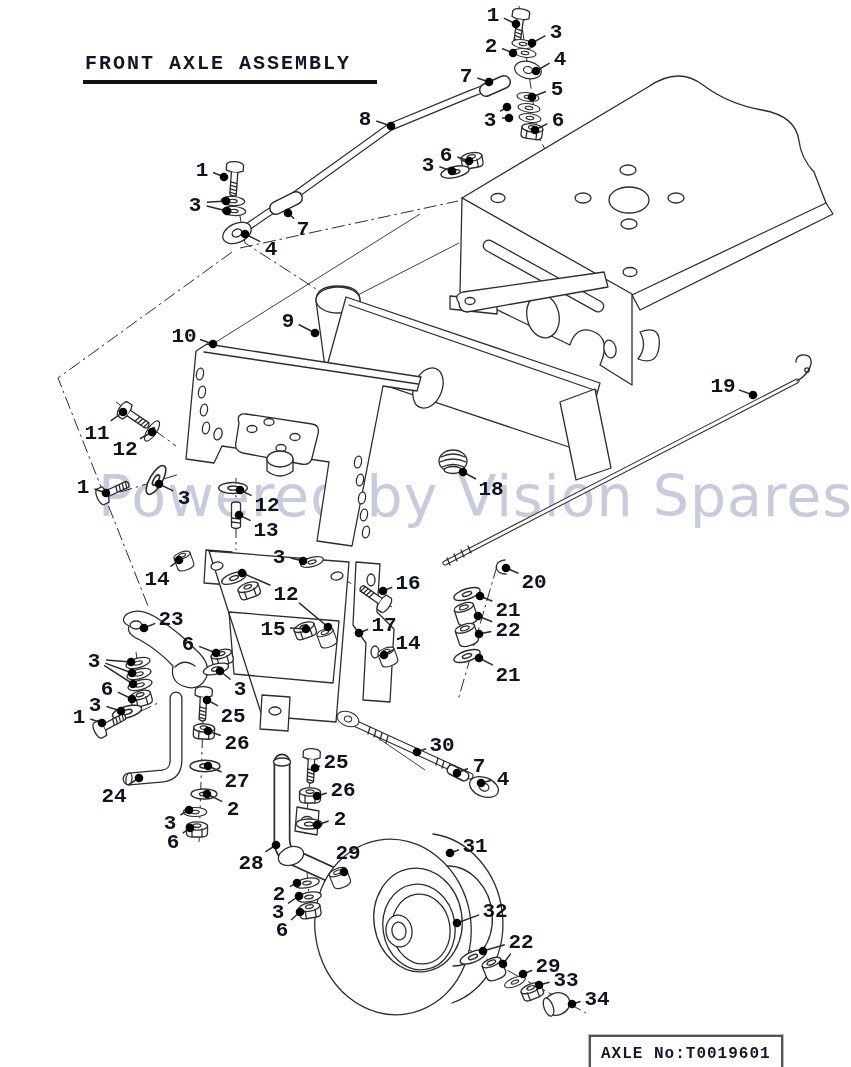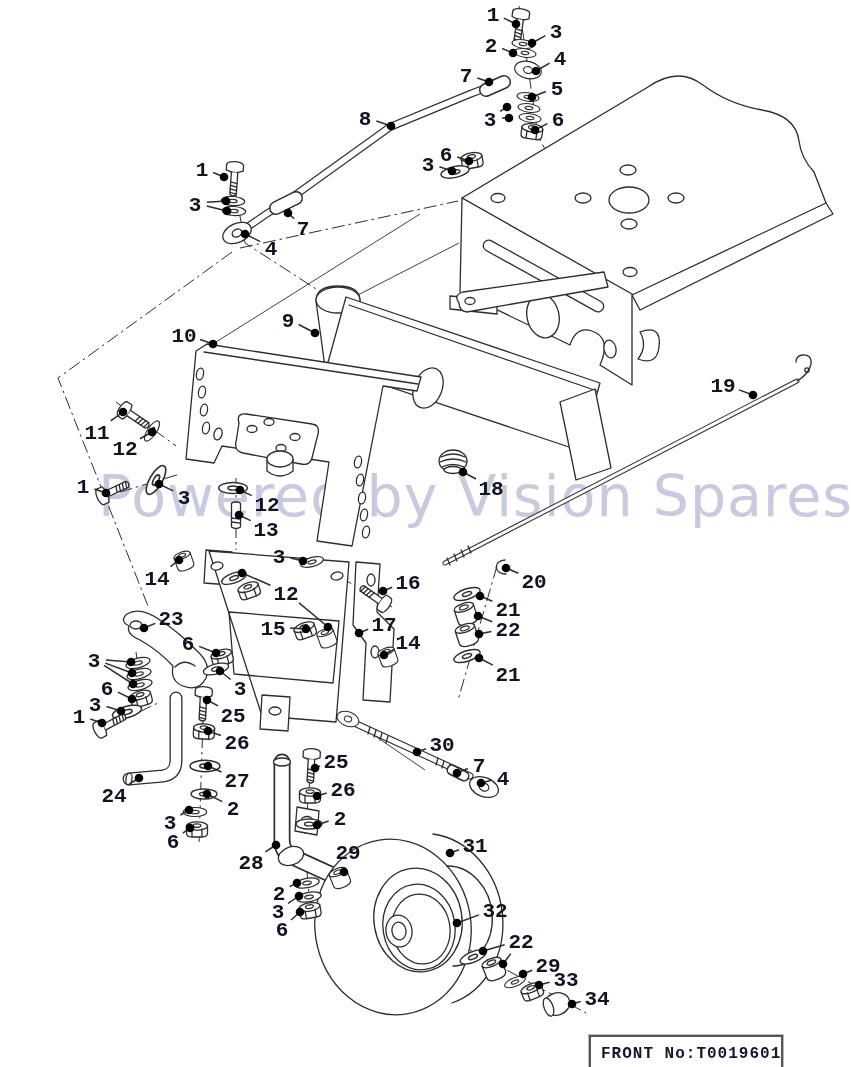--- a/index.html
+++ b/index.html
@@ -647,17 +647,18 @@
           <text x="566" y="985.5" text-anchor="middle" fill="#101322" style="font-family:&quot;Liberation Mono&quot;,&quot;DejaVu Sans Mono&quot;,monospace;font-size:21px;font-weight:bold;">33</text>
         </g>
         <g>
           <line x1="580.6296116648589" y1="1001.5837087338396" x2="572" y2="1004" stroke="#2d2d2d" stroke-width="1.5"></line>
           <circle cx="572" cy="1004" r="4.3" fill="#000000"></circle>
           <text x="597" y="1004.5" text-anchor="middle" fill="#101322" style="font-family:&quot;Liberation Mono&quot;,&quot;DejaVu Sans Mono&quot;,monospace;font-size:21px;font-weight:bold;">34</text>
         </g>
       </g>
   </svg>
 
+  <div class="title">FRONT AXLE ASSEMBLY</div>
 
   <div class="drwgbox">
-    <span>FRONT No:T0019601</span>
+    <span>AXLE No:T0019601</span>
   </div>
 </div>
 
 </body></html>

